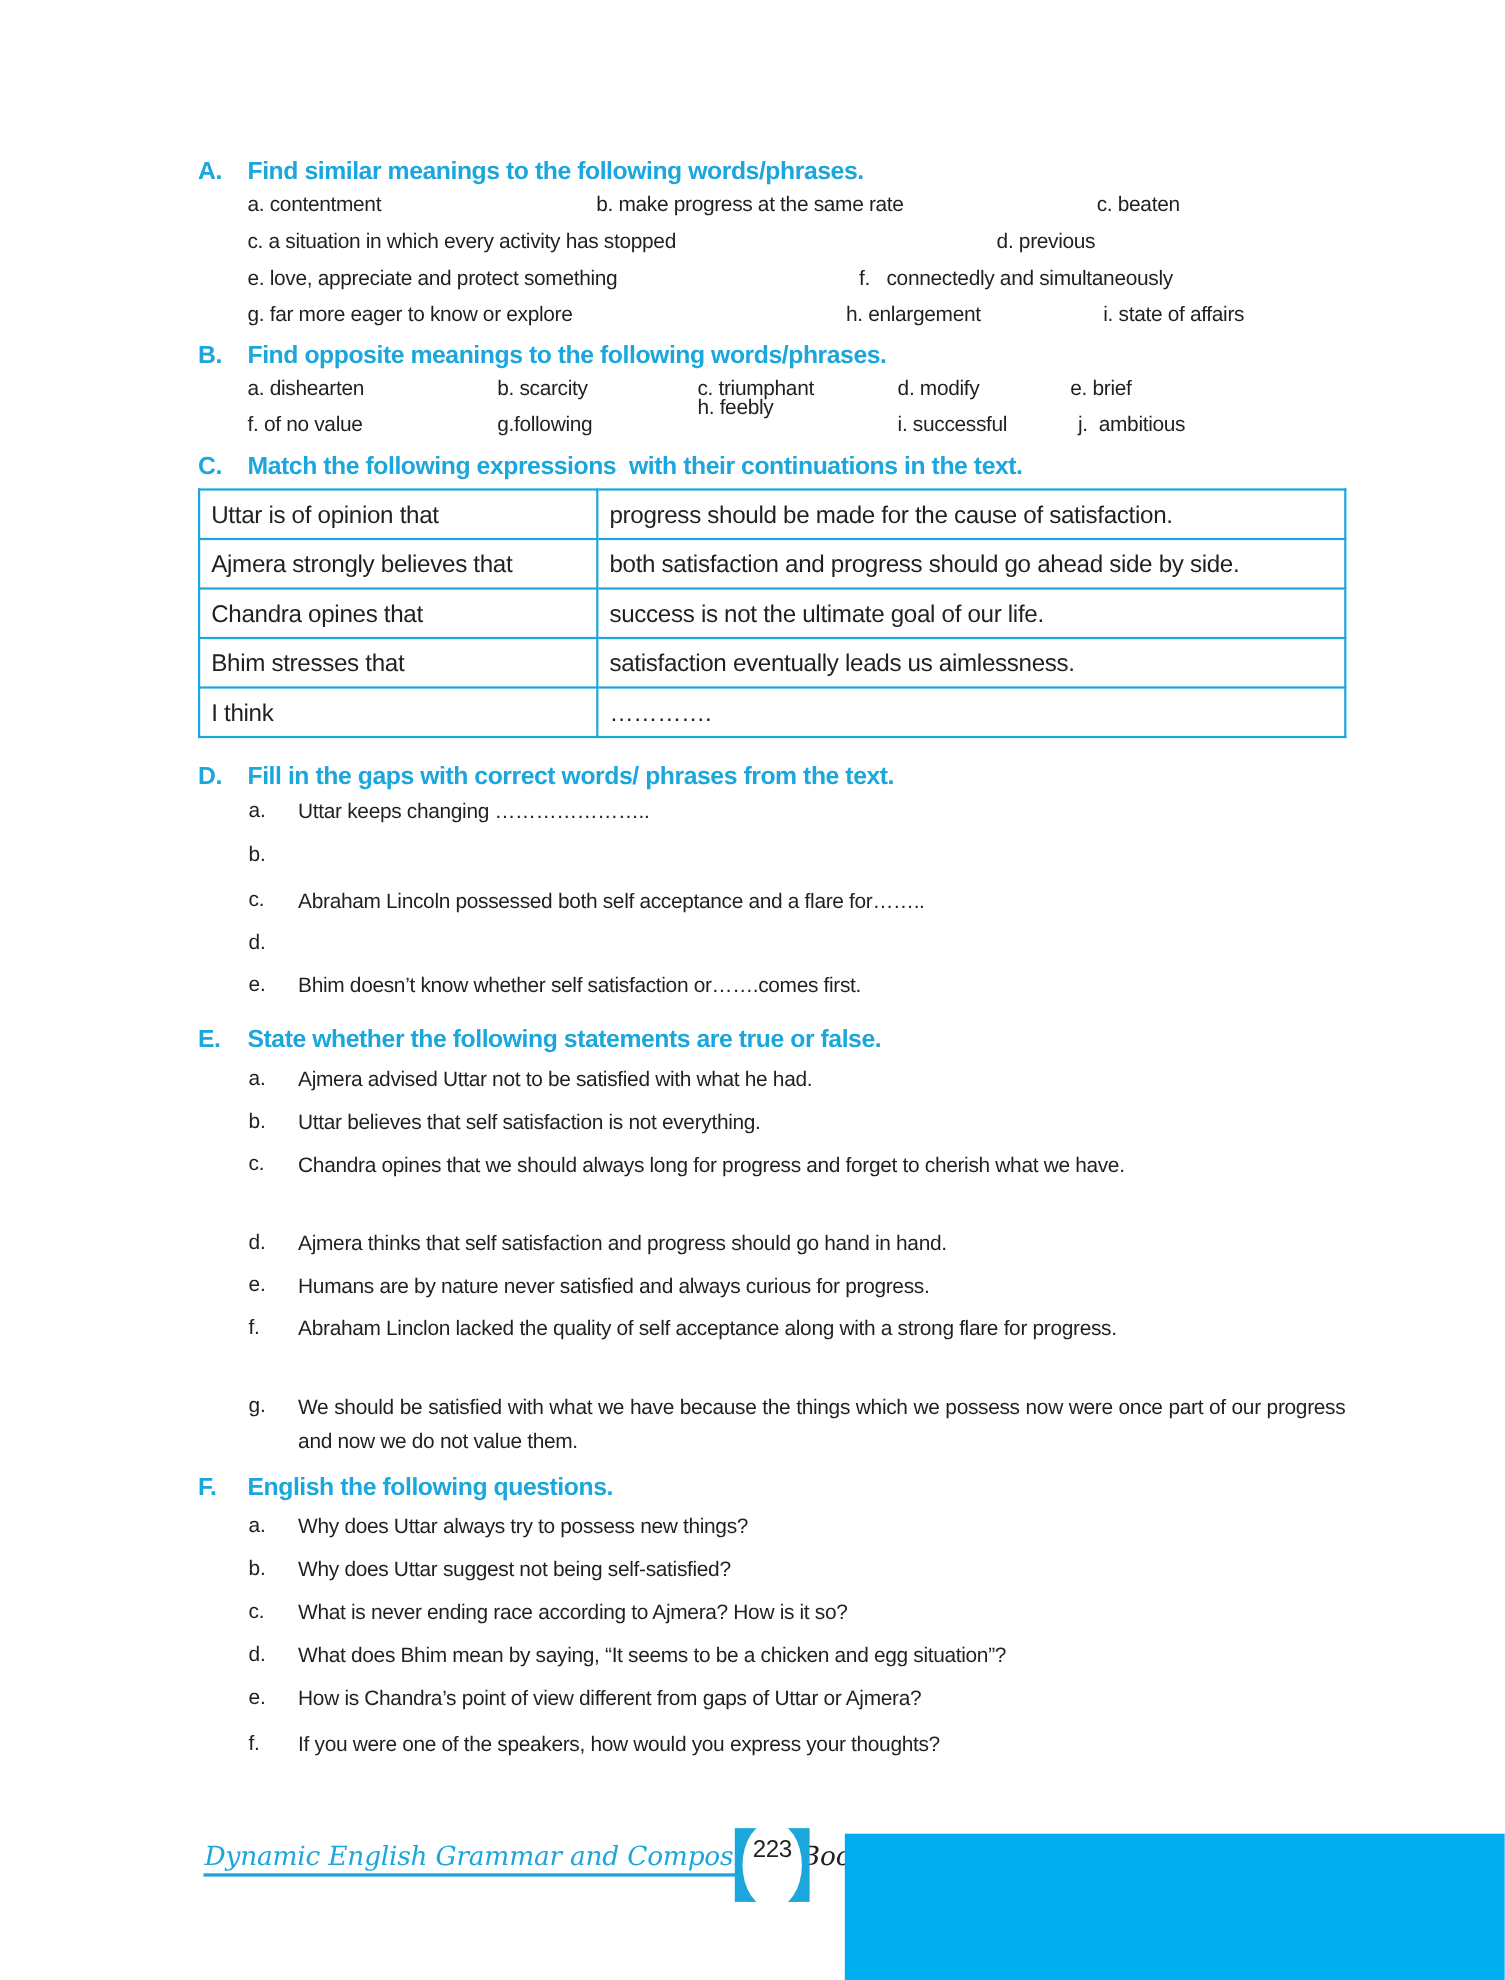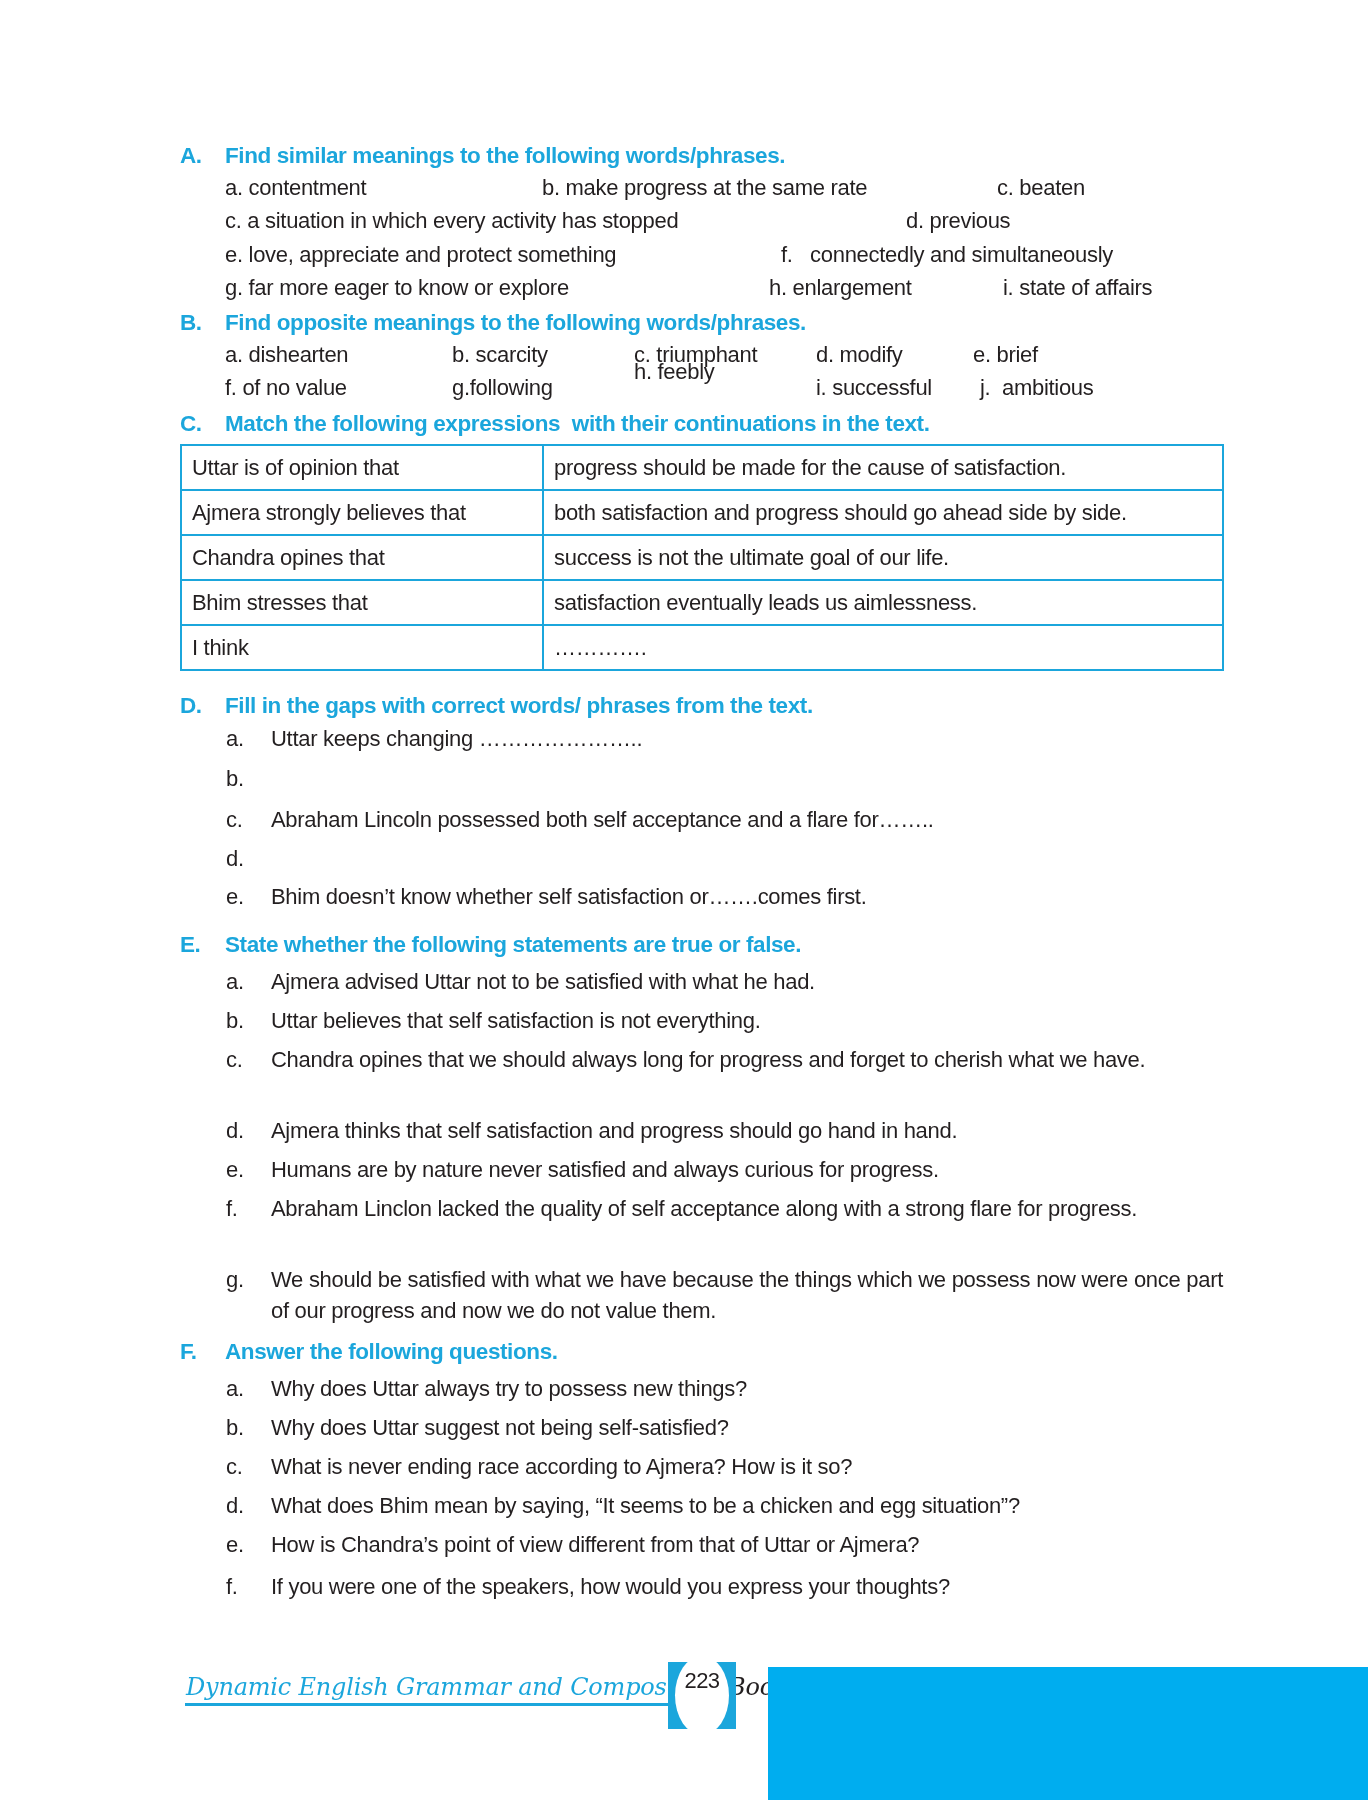--- a/index.html
+++ b/index.html
@@ -1,21 +1,21 @@
 <!DOCTYPE html>
 <html><head>
   <meta charset="utf-8">
   <style>
     html, body { margin: 0; padding: 0; }
     body {
       width: 1368px; height: 1800px; background: #ffffff; position: relative; overflow: hidden;
       font-family: "Liberation Sans", sans-serif; color: #231f20;
     }
     .abs { position: absolute; white-space: nowrap; }
-    .body-text { font-size: 22px; letter-spacing: -0.3px; line-height: 1; }
+    .body-text { font-size: 19px; letter-spacing: -0.3px; line-height: 1; }
     .heading { font-size: 22.5px; font-weight: bold; color: #1ba6dc; letter-spacing: -0.4px; }
     .heading .hl { position: absolute; left: 0; }
     .heading .ht { position: absolute; left: 45px; }
     .item-letter { position: absolute; left: 226px; }
     .item-text { position: absolute; left: 271px; width: 952px; white-space: normal; line-height: 31px; }
     .justify { text-align: justify; text-align-last: left; }
 
     table.match {
       position: absolute; left: 180px; top: 444px; width: 1044px; border-collapse: collapse;
       font-size: 22px; letter-spacing: -0.3px;
@@ -146,41 +146,41 @@
   <span class="item-letter">f.</span>
   <span class="item-text justify" style="top:-5px;">Abraham Linclon lacked the quality of self acceptance along with a strong flare for progress.</span>
 </div>
 <div class="abs body-text" style="left:0; top:1269px; width:1368px; height:62px;">
   <span class="item-letter">g.</span>
   <span class="item-text justify" style="top:-5px;">We should be satisfied with what we have because the things which we possess now were once part of our progress and now we do not value them.</span>
 </div>
 
 <div class="abs heading" style="left:180px; top:1339px;">
   <span class="hl">F.</span>
-  <span class="ht">Answer the following questions.</span>
+  <span class="ht">English the following questions.</span>
 </div>
 <div class="abs body-text" style="left:0; top:1378px; width:1368px; height:31px;">
   <span class="item-letter">a.</span>
   <span class="item-text" style="top:-5px;">Why does Uttar always try to possess new things?</span>
 </div>
 <div class="abs body-text" style="left:0; top:1417px; width:1368px; height:31px;">
   <span class="item-letter">b.</span>
   <span class="item-text" style="top:-5px;">Why does Uttar suggest not being self-satisfied?</span>
 </div>
 <div class="abs body-text" style="left:0; top:1456px; width:1368px; height:31px;">
   <span class="item-letter">c.</span>
   <span class="item-text" style="top:-5px;">What is never ending race according to Ajmera? How is it so?</span>
 </div>
 <div class="abs body-text" style="left:0; top:1495px; width:1368px; height:31px;">
   <span class="item-letter">d.</span>
   <span class="item-text" style="top:-5px;">What does Bhim mean by saying, “It seems to be a chicken and egg situation”?</span>
 </div>
 <div class="abs body-text" style="left:0; top:1534px; width:1368px; height:31px;">
   <span class="item-letter">e.</span>
-  <span class="item-text" style="top:-5px;">How is Chandra’s point of view different from that of Uttar or Ajmera?</span>
+  <span class="item-text" style="top:-5px;">How is Chandra’s point of view different from gaps of Uttar or Ajmera?</span>
 </div>
 <div class="abs body-text" style="left:0; top:1576px; width:1368px; height:31px;">
   <span class="item-letter">f.</span>
   <span class="item-text" style="top:-5px;">If you were one of the speakers, how would you express your thoughts?</span>
 </div>
 
 <div class="footer-title">
   <span>Dynamic English Grammar and Composition</span>
   <span class="book">Book-9</span>
 </div>

